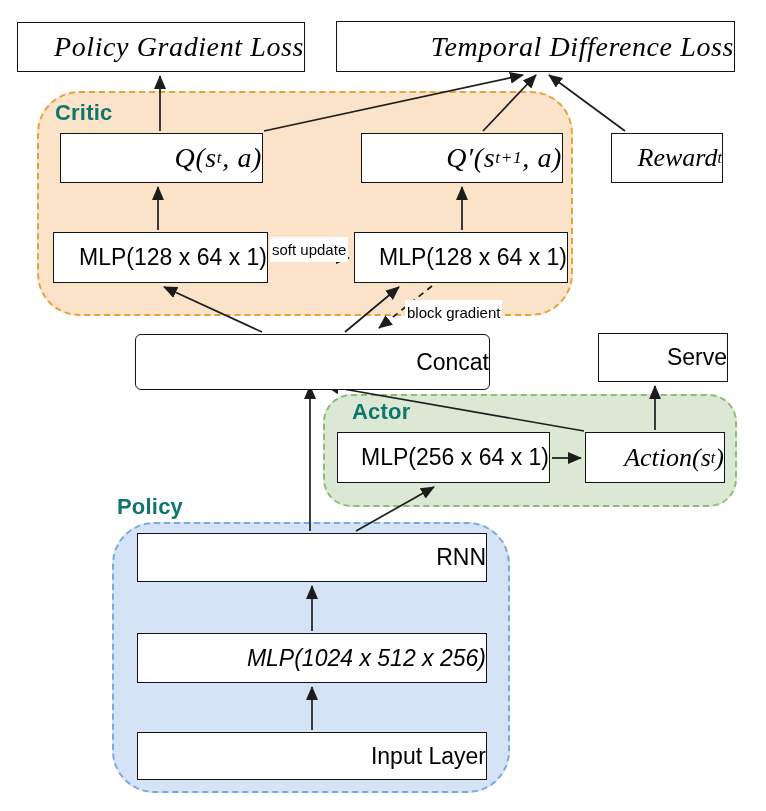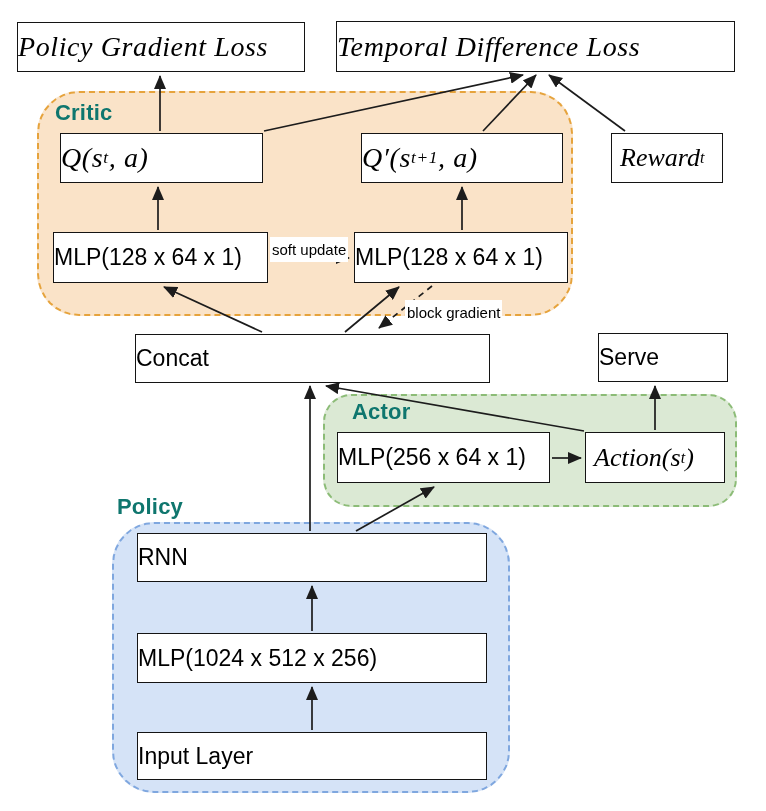--- a/index.html
+++ b/index.html
@@ -15,21 +15,21 @@
   .lbl-critic { left:55px;  top:100px; }
   .lbl-actor  { left:352px; top:399px; }
   .lbl-state  { left:117px; top:494px; }
 
   svg.edges { position:absolute; left:0; top:0; width:766px; height:811px; }
   svg.edges line { stroke:#1c1c1c; stroke-width:1.7; }
   svg.edges line.dashed { stroke-dasharray:6 5; }
 
   .node {
     position:absolute; background:#ffffff; border:1.8px solid #141414;
-    box-sizing:border-box; display:flex; align-items:center; justify-content:flex-start;
+    box-sizing:border-box; display:flex; align-items:center; justify-content:flex-end;
     white-space:nowrap; color:#000;
   }
   .node.sans { font-size:23px; }
   .node.math { font-family:"Liberation Serif", serif; font-style:italic; font-size:28px; letter-spacing:0.6px; }
   .node.math-sm { font-family:"Liberation Serif", serif; font-style:italic; font-size:26px;padding-left:8px; }
   .sub { font-size:0.62em; vertical-align:-0.28em; font-style:italic; }
 
   .edge-label {
     position:absolute; background:#ffffff; font-size:15px; color:#000000;
     padding:4px 2px; line-height:17px;
@@ -100,21 +100,21 @@
   </div>
 
   <div class="node sans" style="left:53px; top:232px; width:215px; height:51px;">
     <span>MLP(128 x 64 x 1)</span>
   </div>
 
   <div class="node sans" style="left:354px; top:232px; width:214px; height:51px;">
     <span>MLP(128 x 64 x 1)</span>
   </div>
 
-  <div class="node sans" style="left:135px; top:334px; width:355px; height:49px;">
+  <div class="node sans" style="left:135px; top:334px; width:355px; height:56px;border-radius:6px;">
     <span>Concat</span>
   </div>
 
   <div class="node sans" style="left:598px; top:333px; width:130px; height:49px;">
     <span>Serve</span>
   </div>
 
   <div class="node sans" style="left:337px; top:432px; width:213px; height:51px;">
     <span>MLP(256 x 64 x 1)</span>
   </div>
@@ -122,21 +122,21 @@
   <div class="node math-sm" style="left:585px; top:432px; width:140px; height:51px;">
     <span>Action(s</span>
       <span class="sub">t</span>
       <span>)</span>
   </div>
 
   <div class="node sans" style="left:137px; top:533px; width:350px; height:49px;">
     <span>RNN</span>
   </div>
 
-  <div class="node sans" style="left:137px; top:633px; width:350px; height:50px;">
+  <div class="node sans" style="left:137px; top:633px; width:350px; height:50px;font-style:italic;">
     <span>MLP(1024 x 512 x 256)</span>
   </div>
 
   <div class="node sans" style="left:137px; top:732px; width:350px; height:48px;">
     <span>Input Layer</span>
   </div>
 
   <div class="edge-label" style="left:270px; top:237px;">soft update</div>
   <div class="edge-label" style="left:405px; top:300px;">block gradient</div>
 

